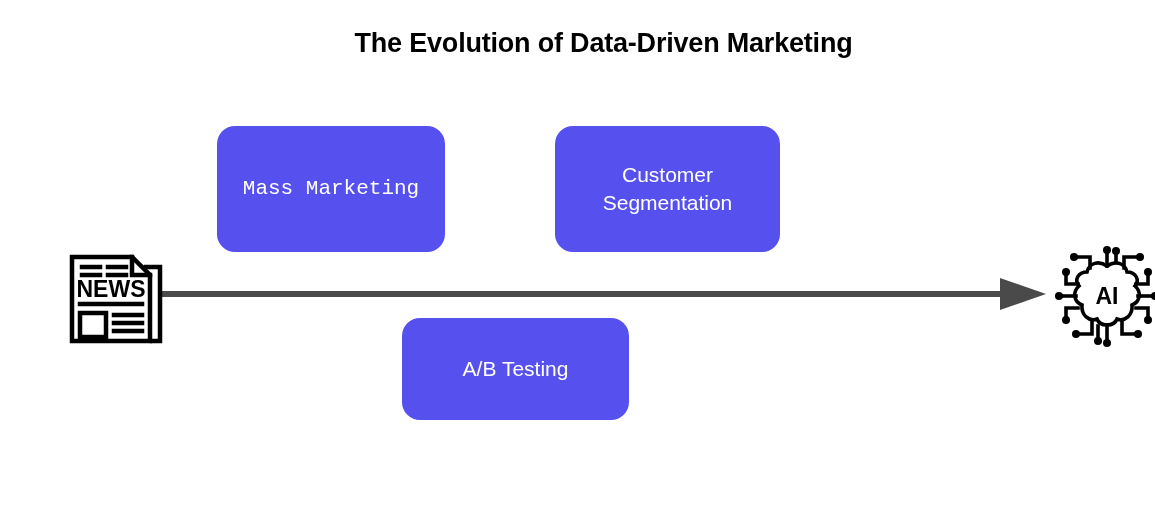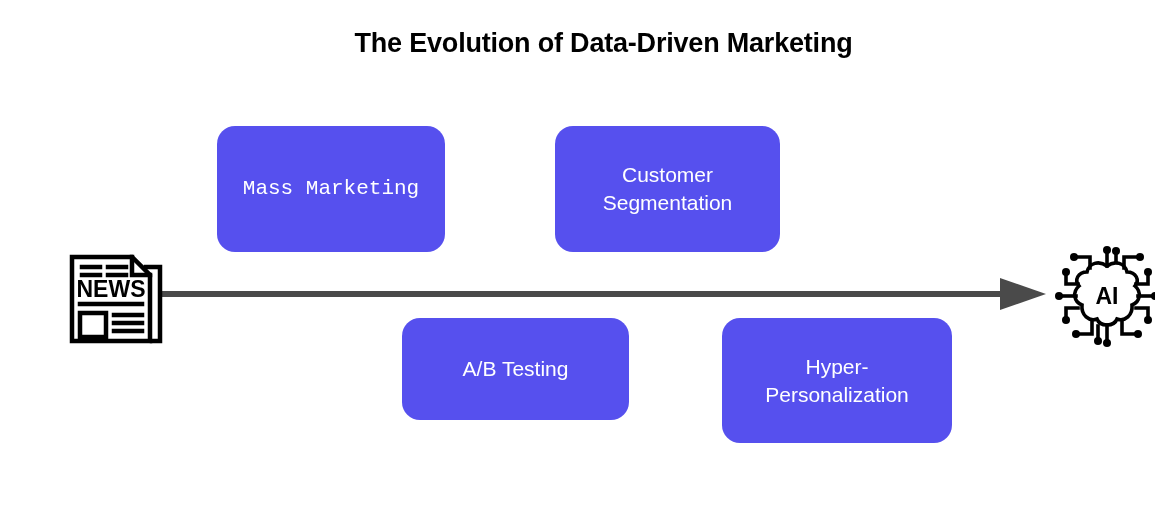--- a/index.html
+++ b/index.html
@@ -102,24 +102,20 @@
 
   <div class="stage-box" id="box-customer-segmentation">
     <span class="stage-label">Customer
 Segmentation</span>
   </div>
 
   <div class="stage-box" id="box-ab-testing">
     <span class="stage-label">A/B Testing</span>
   </div>
 
-  <div class="stage-box" id="box-hyper-personalization">
-    <span class="stage-label">Hyper-
-Personalization</span>
-  </div>
 
   <svg id="newspaper-icon" viewBox="0 0 104 100">
     <g fill="none" stroke="#000000" stroke-width="4.5" stroke-linecap="square" stroke-linejoin="miter">
 
       <path d="M82 18 L96 18 L96 92 L88 92"></path>
 
       <path d="M8 8 L68 8 L86 26 L86 92 L8 92 Z"></path>
       <path d="M68 8 L68 26 L86 26"></path>
 
       <line x1="18" y1="18" x2="36" y2="18"></line>

